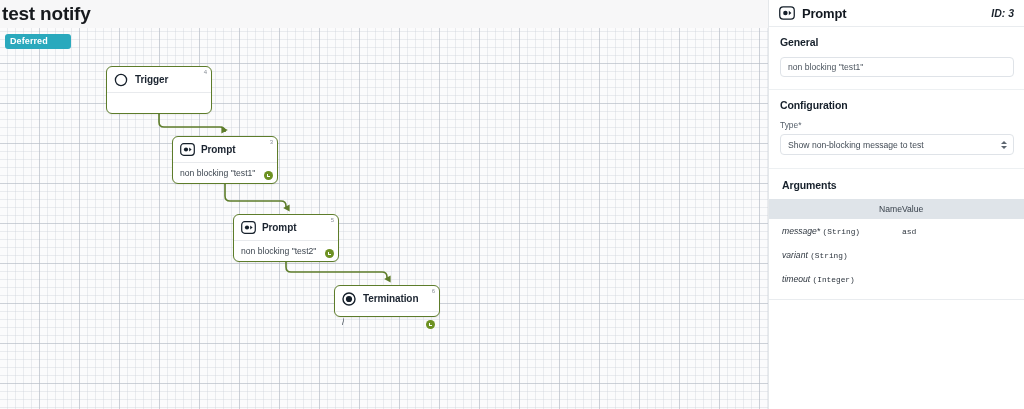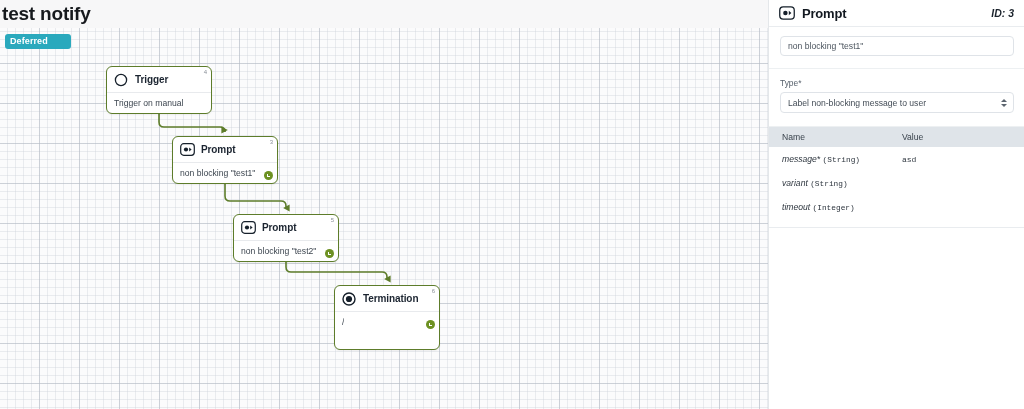--- a/index.html
+++ b/index.html
@@ -102,21 +102,21 @@
   }
   .node-badge .hand {
     width: 3px; height: 3px;
     border-left: 1px solid #fff; border-bottom: 1px solid #fff;
   }
 
   
   #node-trigger     { left: 106px; top: 66px;  width: 106px; height: 48px; }
   #node-prompt-1    { left: 172px; top: 136px; width: 106px; height: 48px; }
   #node-prompt-2    { left: 233px; top: 214px; width: 106px; height: 48px; }
-  #node-termination { left: 334px; top: 285px; width: 106px; height: 65px; }
+  #node-termination { left: 334px; top: 285px; width: 106px; height: 32px; }
 
   
   .panel {
     position: relative;
     width: 256px; height: 409px;
     background: #ffffff;
     border-left: 1px solid #e4e7ea;
     overflow: hidden;
   }
   .panel-header {
@@ -160,21 +160,21 @@
   .spinner i.up { border-bottom: 3.5px solid #5c656f; }
   .spinner i.dn { border-top: 3.5px solid #5c656f; }
 
   .args-title { font-size: 10.5px; font-weight: bold; color: #16202b; padding: 10px 11px 8px 13px; letter-spacing: -0.1px; }
   table.args { width: 256px; border-collapse: collapse; table-layout: fixed; }
   table.args th {
     background: #dfe4e9;
     font-size: 8.6px; font-weight: normal; color: #39424c;
     text-align: left; padding: 5px 0 5px 13px; height: 18px;
   }
-  table.args th.col-name { width: 133px; }
+  table.args th.col-name { width: 133px; text-align: right; }
   table.args th.col-val  { width: 123px; padding-left: 0; }
   table.args td { font-size: 8.6px; color: #2d353e; padding: 7px 0 7px 13px; height: 23px; vertical-align: middle; }
   table.args td.val { padding-left: 0; font-family: "Liberation Mono", monospace; font-size: 8px; color: #2d353e; }
   .arg-name { font-style: italic; }
   .arg-type { font-family: "Liberation Mono", monospace; font-style: normal; font-size: 7.8px; color: #2d353e; }
   .args-end { height: 1px; background: #e9ecef; margin-top: 8px; }
 </style>
 </head>
 <body>
 
@@ -206,23 +206,20 @@
 
     <div class="node" id="node-trigger">
       <div class="node-head">
         <span class="node-icon">
           <svg width="14" height="14" viewBox="0 0 14 14">
               <circle cx="7" cy="7" r="5.6" fill="none" stroke="#16202b" stroke-width="1.3"></circle>
             </svg>
         </span>
         <span class="node-title">Trigger</span>
         <span class="node-num">4</span>
-      </div>
-      <div class="node-body">
-        <span class="node-sub">Trigger on manual</span>
       </div>
     </div>
 
     <div class="node" id="node-prompt-1">
       <div class="node-head">
         <span class="node-icon">
           <svg width="15" height="13" viewBox="0 0 15 13">
             <rect x="0.7" y="0.7" width="13.6" height="11.6" rx="3" fill="none" stroke="#16202b" stroke-width="1.2"></rect>
             <circle cx="6" cy="6.5" r="2.1" fill="#16202b"></circle>
             <path d="M9.2,4.4 L11.6,6.5 L9.2,8.6 Z" fill="#16202b"></path>
@@ -288,38 +285,41 @@
           <rect x="0.7" y="0.7" width="13.6" height="11.6" rx="3.2" fill="none" stroke="#16202b" stroke-width="1.2"></rect>
           <circle cx="6" cy="6.5" r="2.1" fill="#16202b"></circle>
           <path d="M9.2,4.4 L11.6,6.5 L9.2,8.6 Z" fill="#16202b"></path>
         </svg>
       </span>
       <span class="panel-title">Prompt</span>
       <span class="panel-id">ID: 3</span>
     </div>
 
     <div class="section">
+      <div class="section-title">General</div>
       <div class="text-input">non blocking "test1"</div>
     </div>
 
     <div class="divider"></div>
 
     <div class="section">
+      <div class="section-title">Configuration</div>
       <div class="field-label">Type*</div>
       <div class="select-wrap">
-        <div class="select-box">Label non-blocking message to user</div>
+        <div class="select-box">Show non-blocking message to test</div>
         <span class="spinner">
             <i class="up"></i>
             <i class="dn"></i>
           </span>
       </div>
     </div>
 
     <div class="divider" style="margin-top:13px;"></div>
 
+    <div class="args-title">Arguments</div>
 
     <table class="args">
       <thead>
         <tr>
           <th class="col-name">Name</th>
           <th class="col-val">Value</th>
         </tr>
       </thead>
       <tbody>
         <tr>

